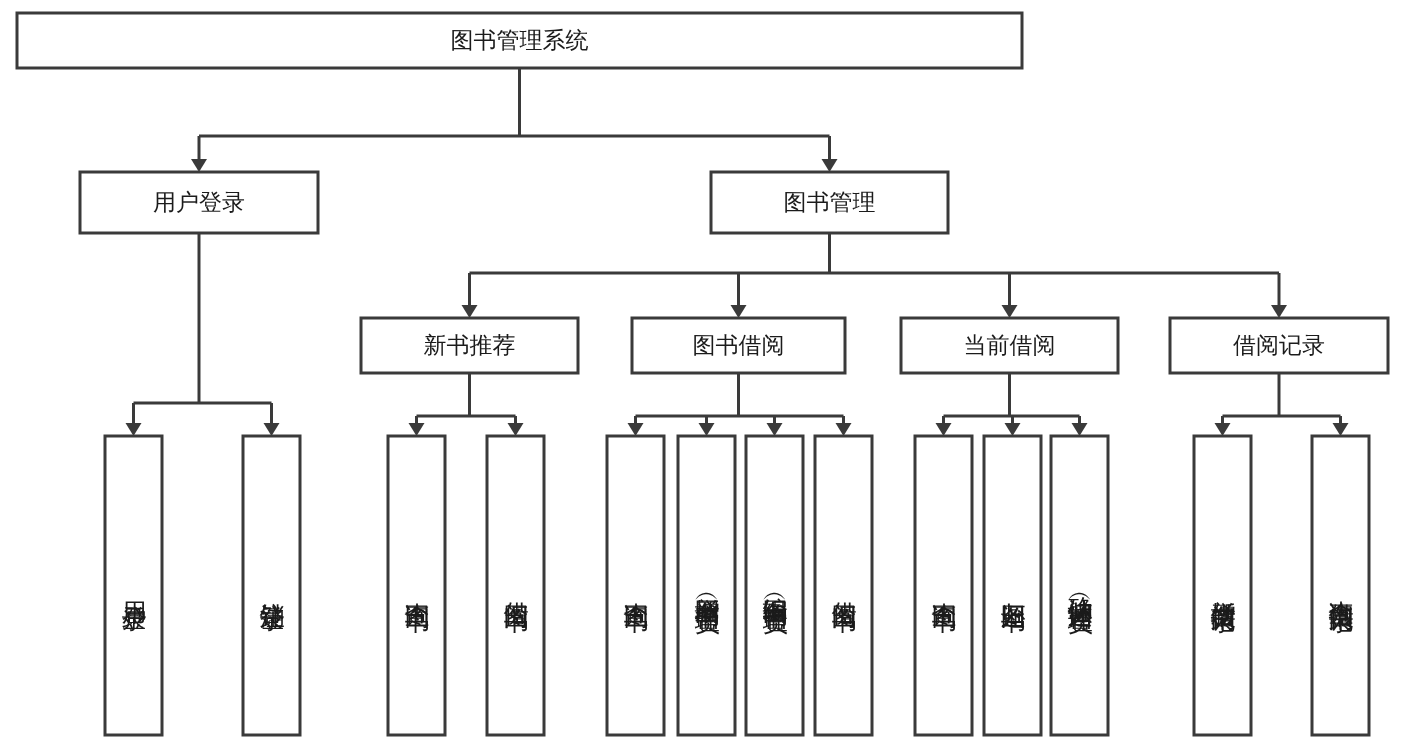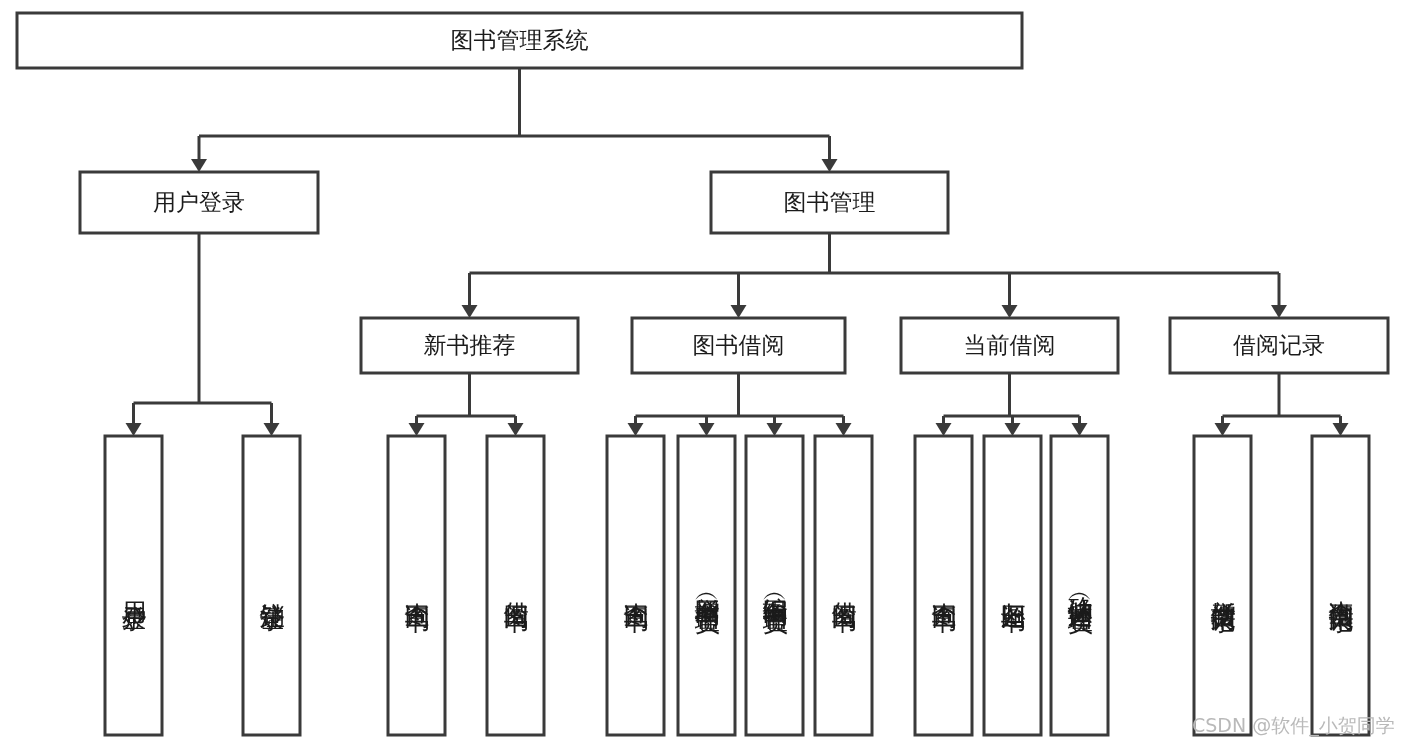--- a/index.html
+++ b/index.html
@@ -142,14 +142,13 @@
       <div class="vlabel" style="left: 607px; top: 436px; width: 57px; height: 299px;">查询图书</div>
       <div class="vlabel" style="left: 678px; top: 436px; width: 57px; height: 299px;">新增图书（管理员）</div>
       <div class="vlabel" style="left: 746px; top: 436px; width: 57px; height: 299px;">编辑图书（管理员）</div>
       <div class="vlabel" style="left: 815px; top: 436px; width: 57px; height: 299px;">借阅图书</div>
       <div class="vlabel" style="left: 915px; top: 436px; width: 57px; height: 299px;">查询图书</div>
       <div class="vlabel" style="left: 984px; top: 436px; width: 57px; height: 299px;">归还图书</div>
       <div class="vlabel" style="left: 1051px; top: 436px; width: 57px; height: 299px;">确认归还（管理员）</div>
       <div class="vlabel" style="left: 1194px; top: 436px; width: 57px; height: 299px;">新增借阅记录</div>
       <div class="vlabel" style="left: 1312px; top: 436px; width: 57px; height: 299px;">查询借阅记录</div>
     </div>
-  <div class="watermark">CSDN @软件_小贺同学</div>
 </div>
 
 </body></html>

